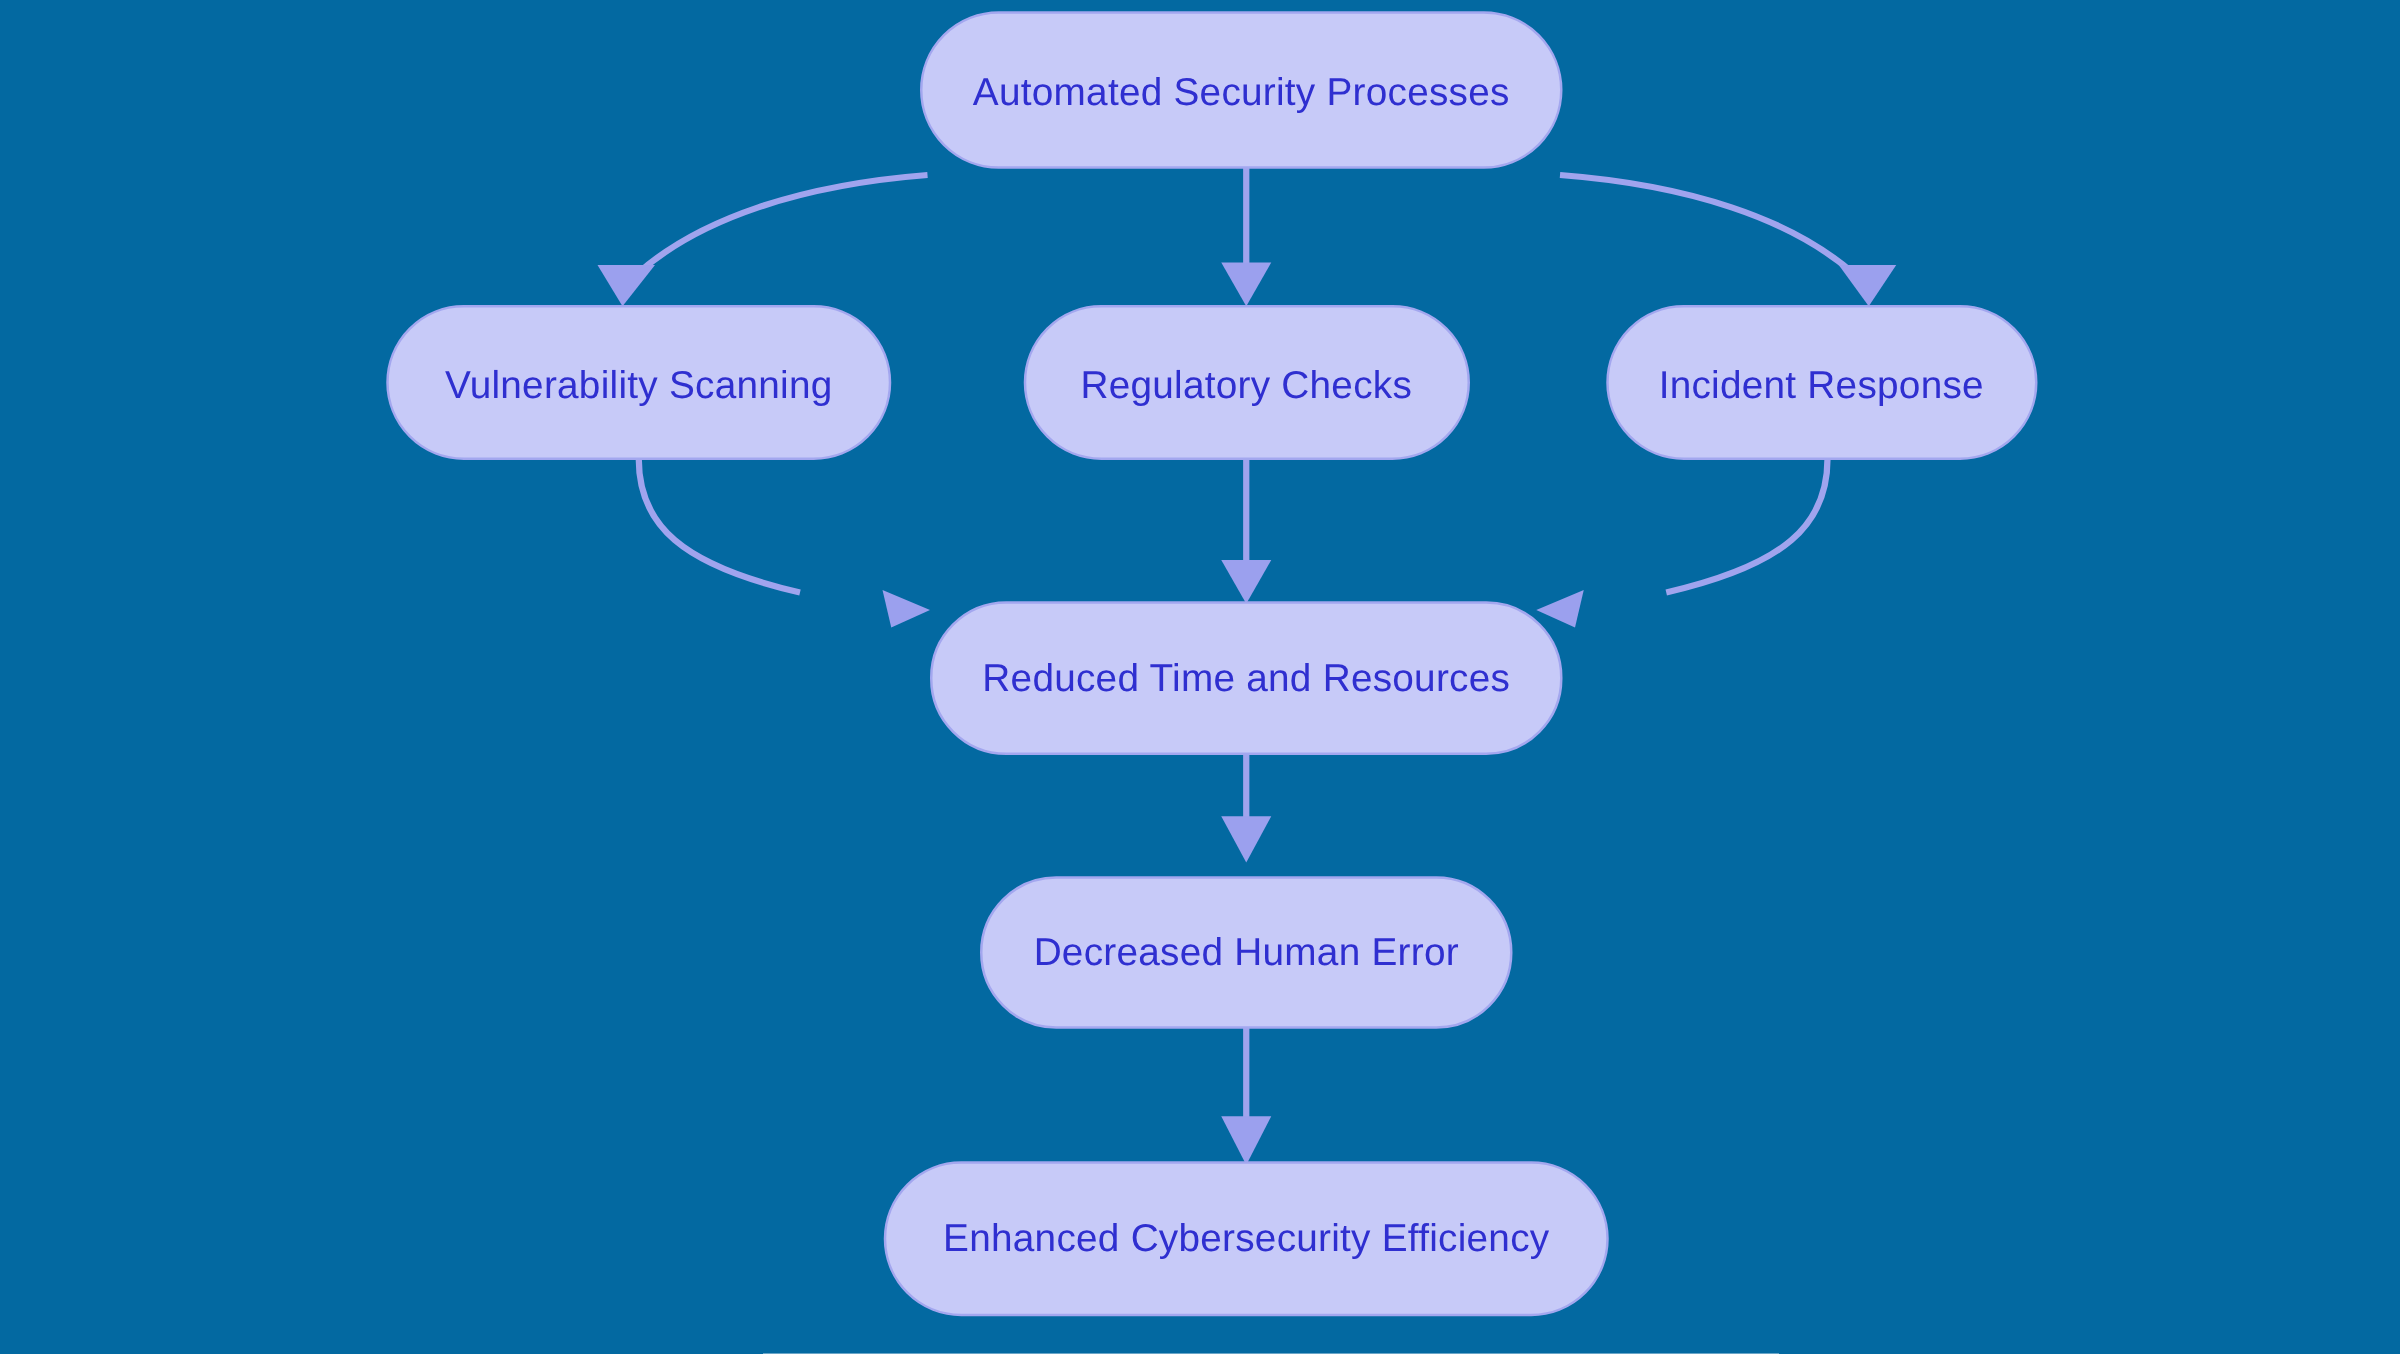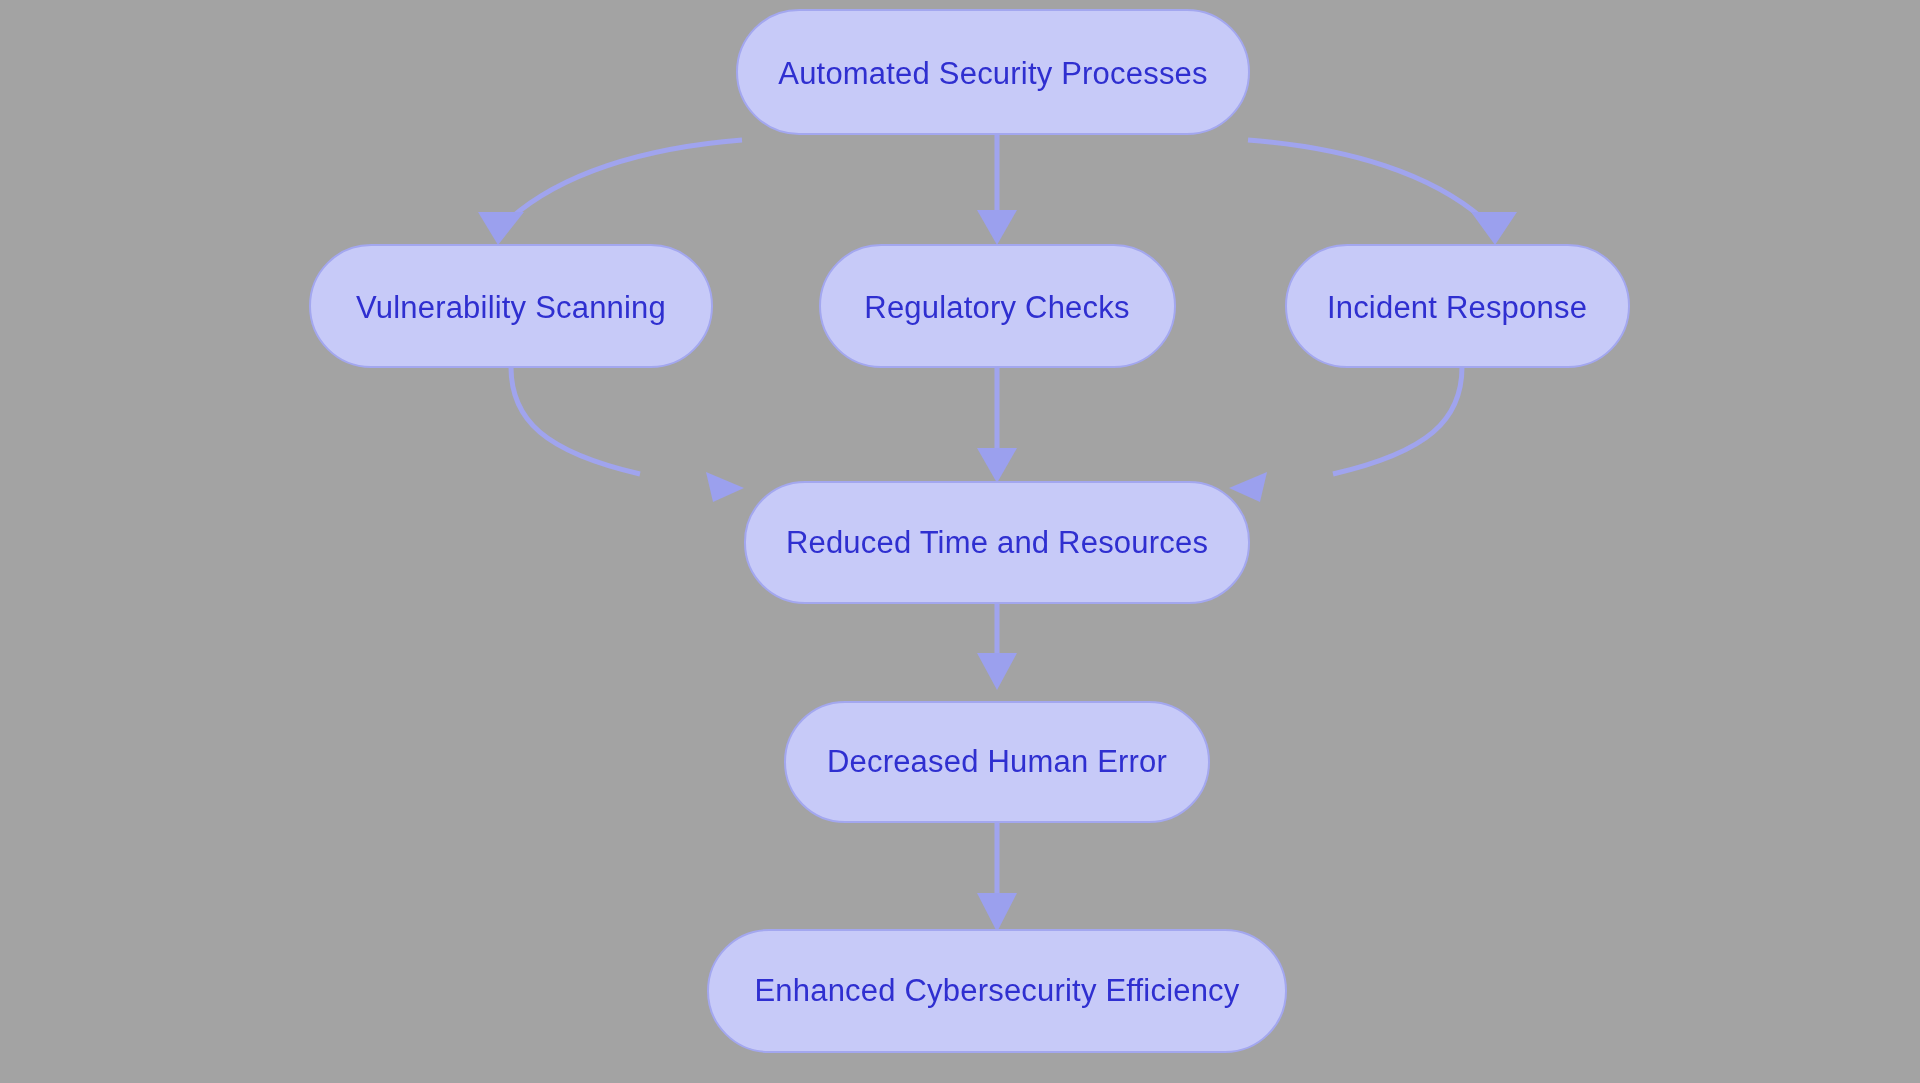--- a/index.html
+++ b/index.html
@@ -10,21 +10,21 @@
   body {
     width: 1920px;
     height: 1083px;
     overflow: hidden;
     font-family: "Liberation Sans", sans-serif;
   }
   #flowchart-root {
     position: relative;
     width: 1920px;
     height: 1083px;
-    background: #a3a3a3;
+    background: #0369a1;
   }
   svg#flow-svg {
     display: block;
     width: 1920px;
     height: 1083px;
   }
   .node-shape {
     fill: #c7caf8;
     stroke: #a3a7ef;
     stroke-width: 2;

